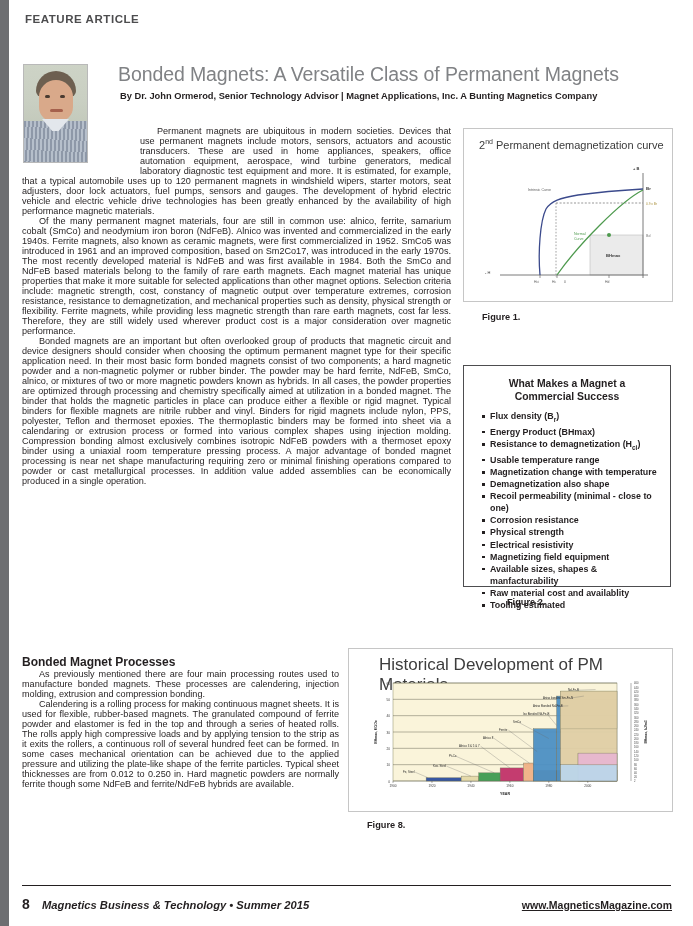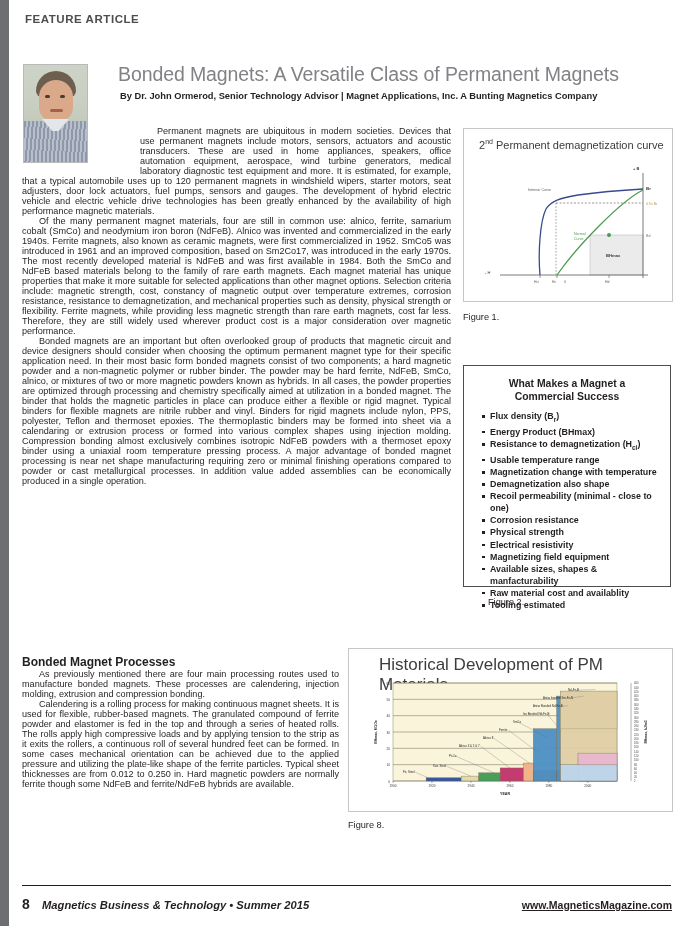--- a/index.html
+++ b/index.html
@@ -37,21 +37,21 @@
   .colA{position:absolute;left:22px;top:126px;width:429px;}
   .colB{position:absolute;left:22px;top:655px;width:317px;}
 
   
   .fig1{position:absolute;left:463px;top:128px;width:208px;height:172px;
         border:1px solid #c6c6c6;background:#fff;}
   .fig1 .f1title{position:absolute;left:15px;top:9px;font-size:11px;color:#3b3b3b;}
   .fig1 .f1title sup{font-size:7px;}
   .plot1{position:absolute;left:14px;top:32px;width:182px;height:128px;}
 
-  .figcap{position:absolute;font-size:9.2px;font-weight:normal;color:#231f20;}
+  .figcap{position:absolute;font-size:9.2px;font-weight:bold;color:#231f20;margin-left:19px;}
 
   .fig2{position:absolute;left:463px;top:365px;width:208px;height:222px;
         border:1.6px solid #4d4d4f;background:#fff;box-sizing:border-box;}
   .fig2 h4{margin:11px 14px 7px 14px;text-align:center;font-size:10.4px;font-weight:bold;line-height:13px;}
   .fig2 ul{margin:0;padding:0 8px 0 18px;list-style:none;}
   .fig2 li{font-size:8.9px;font-weight:bold;line-height:12.1px;position:relative;padding-left:8px;}
   .fig2 li:before{content:"";position:absolute;left:0;top:5px;width:2.6px;height:2.6px;background:#231f20;}
   .fig2 li sub{font-size:6.4px;}
 
   .fig3{position:absolute;left:348px;top:648px;width:323px;height:162px;

